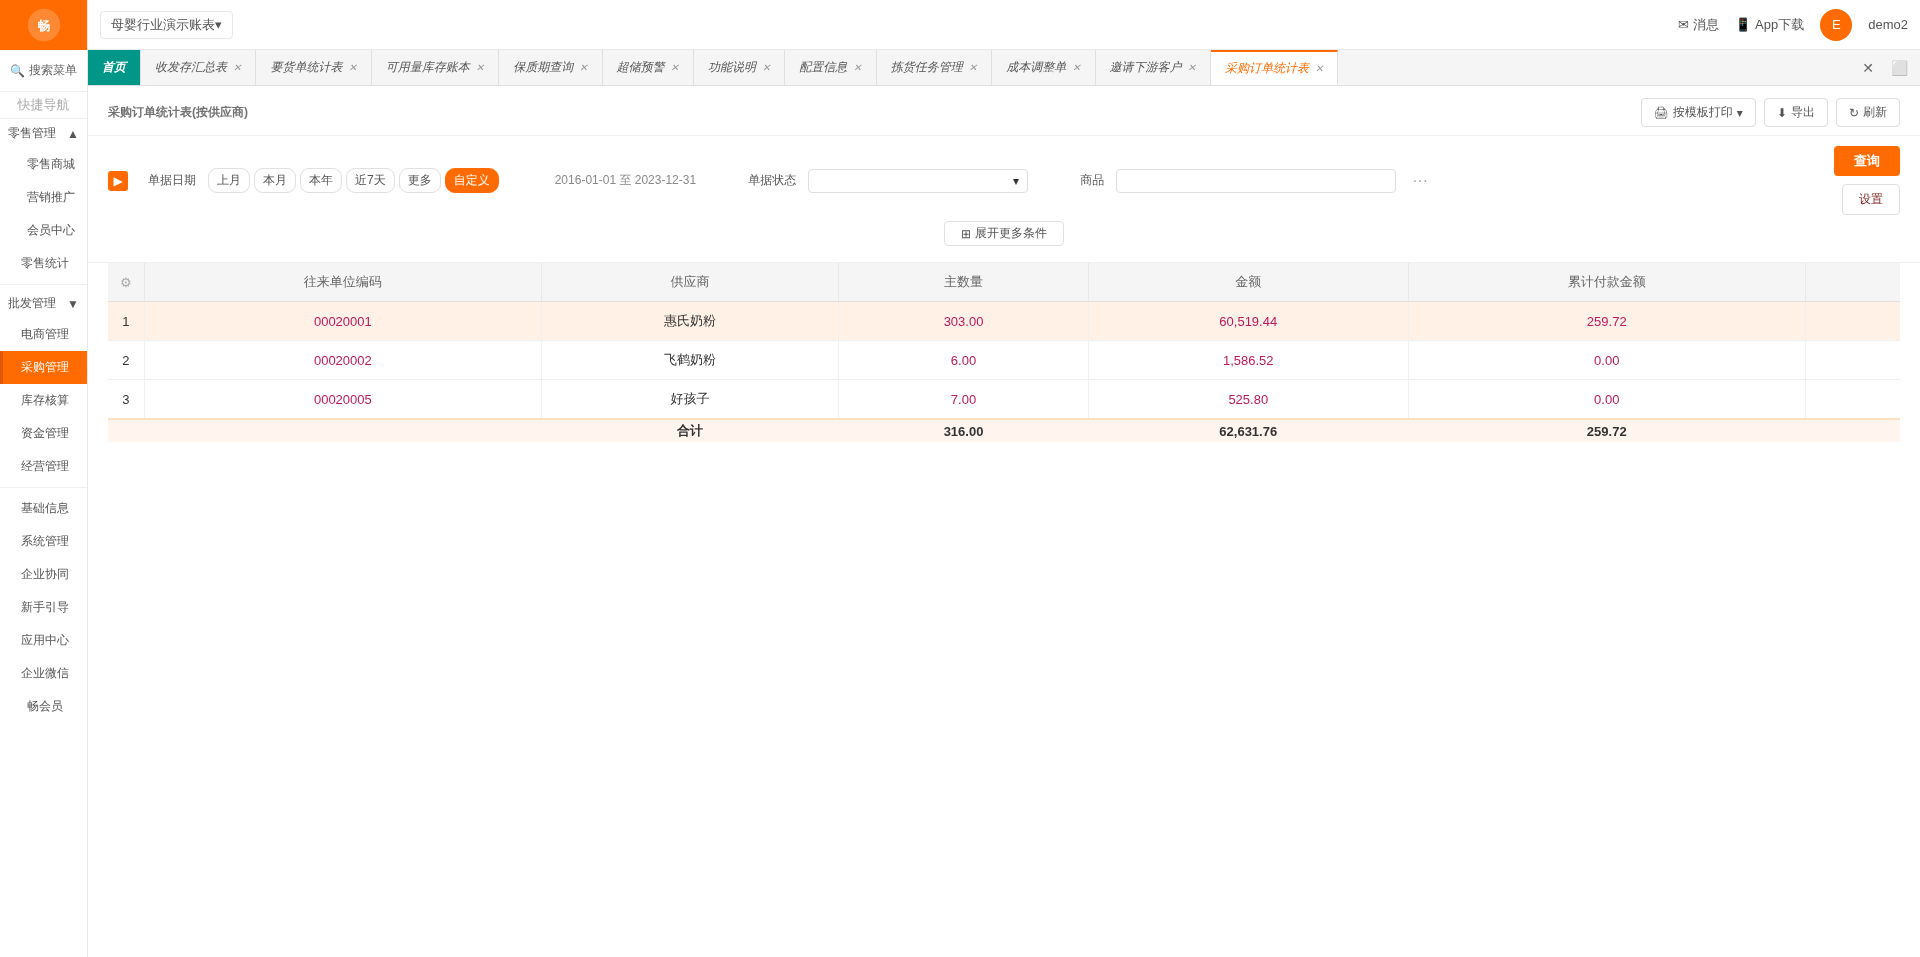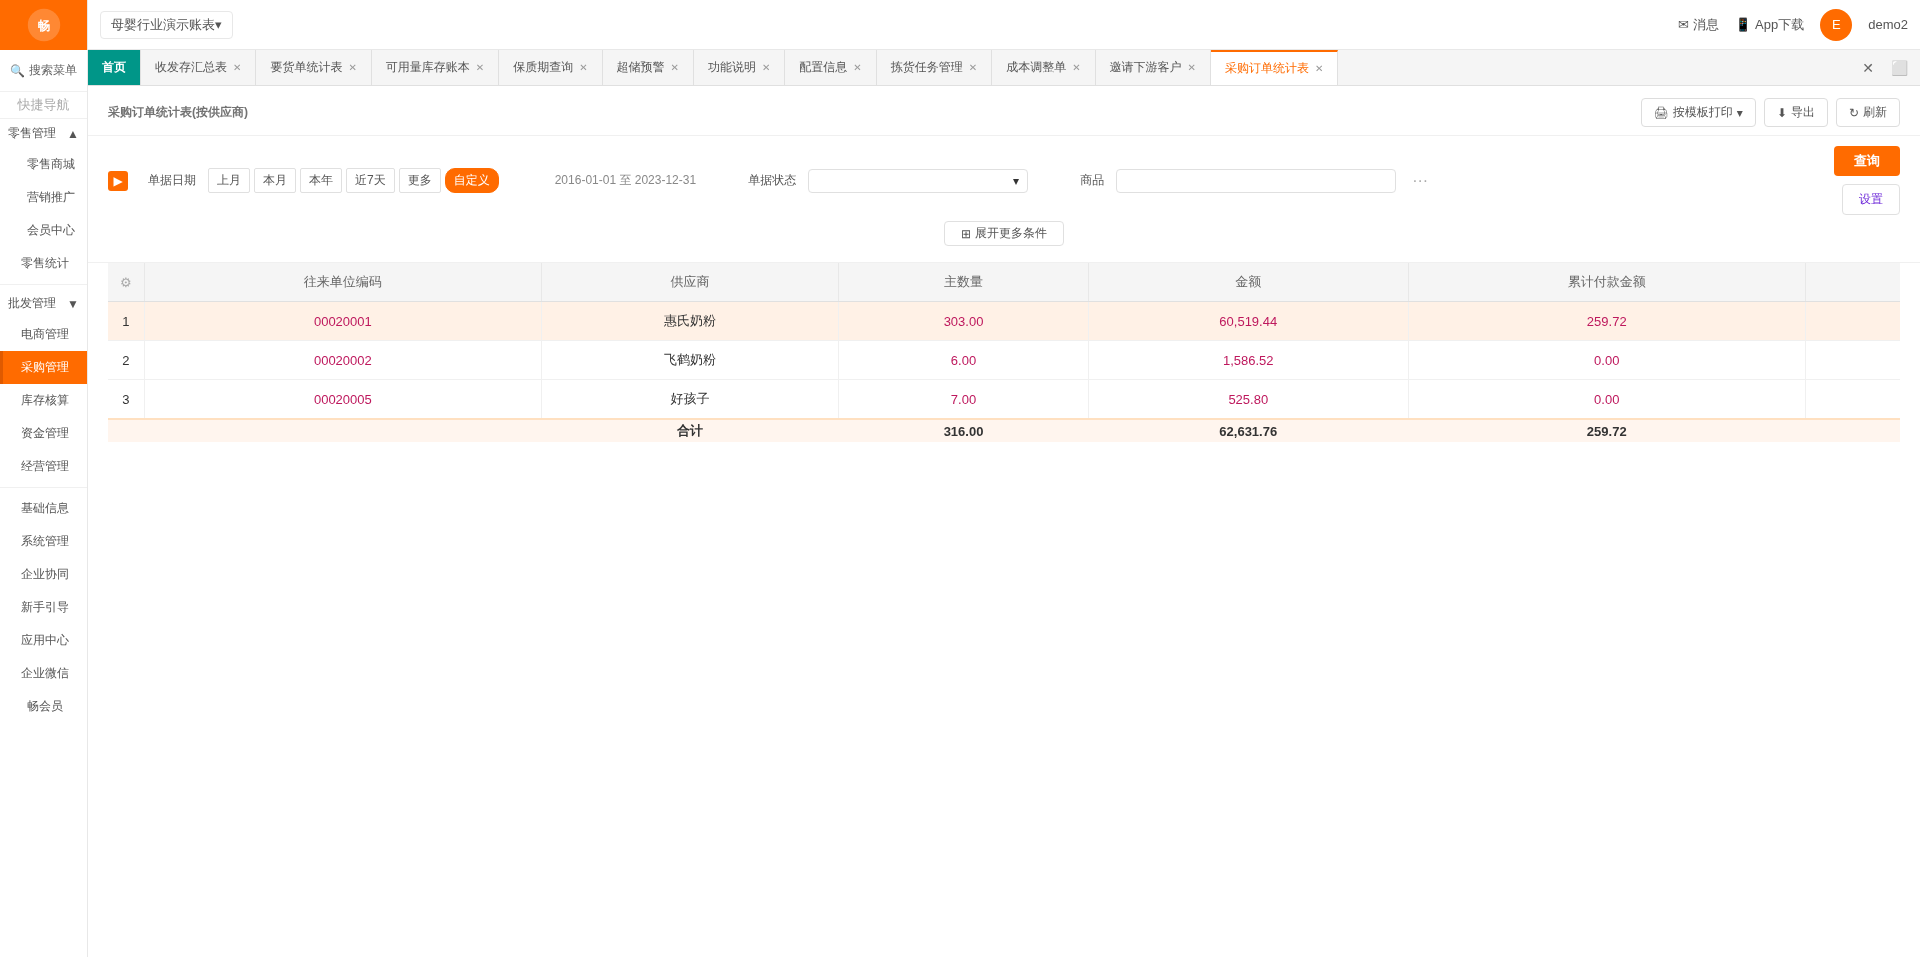--- a/index.html
+++ b/index.html
@@ -24,21 +24,21 @@
     .topbar-selector { display: flex; align-items: center; font-size: 13px; color: #555; cursor: pointer; border: 1px solid #e8e8e8; border-radius: 4px; padding: 4px 10px; }
     .topbar-right { margin-left: auto; display: flex; align-items: center; gap: 16px; }
     .topbar-msg { display: flex; align-items: center; gap: 4px; font-size: 13px; color: #555; cursor: pointer; }
     .topbar-app { display: flex; align-items: center; gap: 4px; font-size: 13px; color: #555; cursor: pointer; }
     .topbar-avatar { width: 32px; height: 32px; border-radius: 50%; background: #ff6b00; display: flex; align-items: center; justify-content: center; color: #fff; font-size: 13px; cursor: pointer; }
     .topbar-username { font-size: 13px; color: #555; cursor: pointer; }
 
     
     .tabs-bar { height: 36px; background: #f5f5f5; display: flex; align-items: center; border-bottom: 1px solid #e0e0e0; overflow-x: auto; flex-shrink: 0; }
     .tabs-bar::-webkit-scrollbar { height: 3px; }
-    .tab-item { height: 36px; padding: 0 14px; display: flex; align-items: center; gap: 6px; font-size: 12px; color: #555; cursor: pointer; white-space: nowrap; border-right: 1px solid #e0e0e0; background: #f5f5f5; flex-shrink: 0; }
+    .tab-item { height: 36px; padding: 0 14px; display: flex; align-items: center; gap: 6px; font-size: 12px; color: #555; cursor: pointer; white-space: nowrap; border-right: 1px solid #e0e0e0; background: #f5f5f5; flex-shrink: 0; font-style: italic; }
     .tab-item.active { background: #fff; color: #ff6b00; border-top: 2px solid #ff6b00; }
     .tab-item.home { background: #009688; color: #fff; font-weight: bold; }
     .tab-close { font-size: 10px; color: #999; cursor: pointer; }
     .tabs-controls { margin-left: auto; display: flex; align-items: center; gap: 8px; padding: 0 8px; }
     .tabs-ctrl-btn { width: 24px; height: 24px; border: none; background: none; cursor: pointer; display: flex; align-items: center; justify-content: center; font-size: 14px; color: #666; }
 
     
     .content { flex: 1; overflow: hidden; display: flex; flex-direction: column; background: #fff; }
 
     
@@ -47,27 +47,27 @@
     .page-actions { display: flex; align-items: center; gap: 8px; }
     .btn-template { background: #fff; border: 1px solid #ddd; border-radius: 4px; padding: 5px 12px; font-size: 12px; cursor: pointer; display: flex; align-items: center; gap: 4px; color: #555; }
     .btn-export { background: #fff; border: 1px solid #ddd; border-radius: 4px; padding: 5px 12px; font-size: 12px; cursor: pointer; display: flex; align-items: center; gap: 4px; color: #555; }
     .btn-refresh { background: #fff; border: 1px solid #ddd; border-radius: 4px; padding: 5px 12px; font-size: 12px; cursor: pointer; display: flex; align-items: center; gap: 4px; color: #555; }
 
     
     .filter-area { padding: 10px 20px; background: #fff; border-bottom: 1px solid #f0f0f0; }
     .filter-row { display: flex; align-items: center; gap: 12px; flex-wrap: wrap; }
     .filter-label { font-size: 12px; color: #555; white-space: nowrap; }
     .filter-date-btns { display: flex; gap: 4px; }
-    .date-btn { padding: 3px 8px; font-size: 12px; border: 1px solid #e0e0e0; border-radius: 2px; background: #fff; cursor: pointer; color: #555; }
+    .date-btn { padding: 3px 8px; font-size: 12px; border: 1px solid #e0e0e0; border-radius: 9px; background: #fff; cursor: pointer; color: #555; }
     .date-btn.custom { background: #ff6b00; color: #fff; border-color: #ff6b00; border-radius: 10px; }
     .filter-date-range { font-size: 12px; color: #888; margin-left: 44px; }
     .filter-select { min-width: 180px; border: 1px solid #e0e0e0; border-radius: 4px; padding: 4px 8px; font-size: 12px; background: #fff; cursor: pointer; display: flex; align-items: center; justify-content: space-between; }
     .filter-input { min-width: 200px; border: 1px solid #e0e0e0; border-radius: 4px; padding: 4px 8px; font-size: 12px; }
     .btn-query { background: #ff6b00; color: #fff; border: none; border-radius: 4px; padding: 6px 20px; font-size: 13px; cursor: pointer; font-weight: bold; }
-    .btn-settings { background: #fff; color: #6d28d9; border: 1px solid #e0e0e0; border-radius: 4px; padding: 6px 16px; font-size: 12px; cursor: pointer; margin-top: 4px; }
+    .btn-settings { background: #fff; color: #7f1d1d; border: 1px solid #e0e0e0; border-radius: 4px; padding: 6px 16px; font-size: 12px; cursor: pointer; margin-top: 4px; }
     .filter-toggle { display: flex; justify-content: center; padding: 6px 0; }
     .toggle-expand { display: flex; align-items: center; gap: 4px; font-size: 12px; color: #555; cursor: pointer; border: 1px solid #e0e0e0; border-radius: 4px; padding: 3px 16px; background: #fff; }
 
     
     .table-wrapper { flex: 1; overflow: auto; padding: 0 20px; }
     table { width: 100%; border-collapse: collapse; font-size: 13px; }
     thead tr { background: #f5f5f5; }
     thead th { padding: 10px 12px; text-align: center; color: #666; font-weight: normal; border-bottom: 1px solid #e0e0e0; border-right: 1px solid #e8e8e8; white-space: nowrap; }
     thead th:last-child { border-right: none; }
     tbody tr { border-bottom: 1px solid #f0f0f0; }

